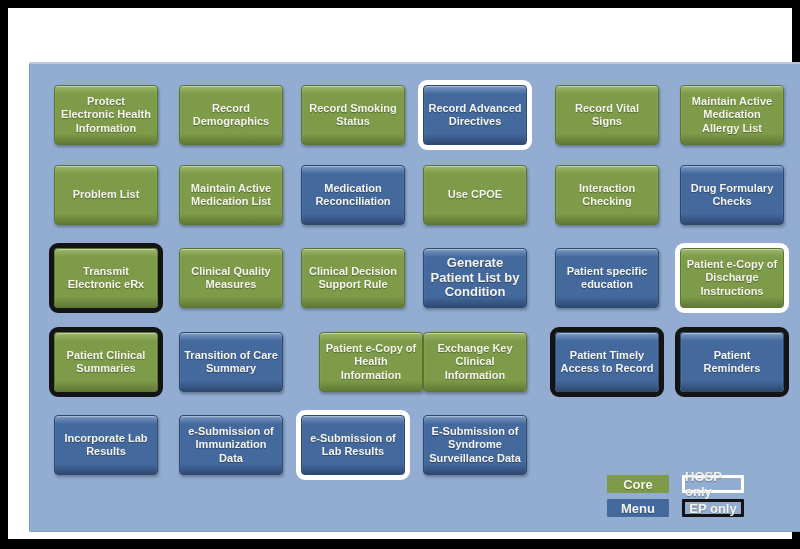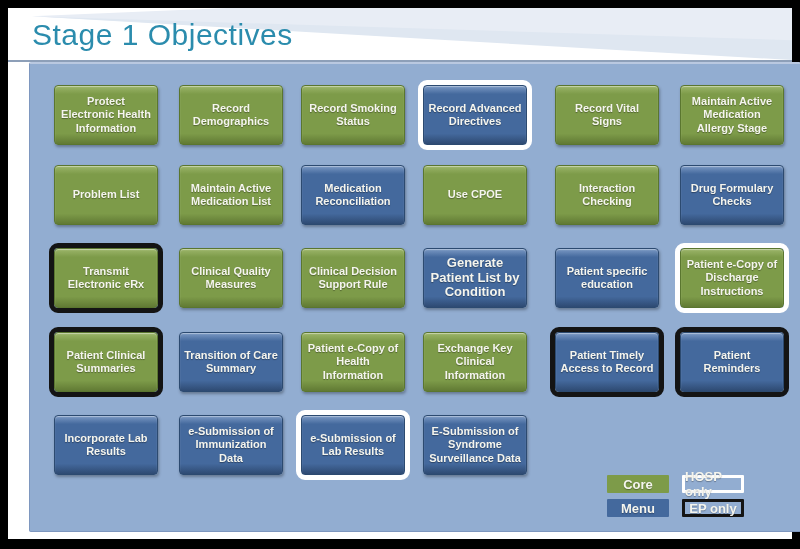--- a/index.html
+++ b/index.html
@@ -94,44 +94,39 @@
   .chip.core{ background:var(--core,#7d9b49); }
   .chip.menu{ background:var(--menu,#44699d); }
   .chip.hosp{ background:transparent;border:3px solid var(--hosp,#ffffff); }
   .chip.ep{ background:transparent;border:3px solid var(--ep,#141414); }
 </style>
 </head>
 <body>
 
 <div class="frame">
   <div class="slide">
-    <div class="header">
-      <div class="wedge1"></div>
-      <div class="wedge2"></div>
-      <div class="title">Stage 1 Objectives</div>
-    </div>
     <div class="panel">
       <div>
           <div class="btn core" style="left: 24px; top: 21px;">
             <span>Protect Electronic Health Information</span>
           </div>
           <div class="btn core" style="left: 149px; top: 21px;">
             <span>Record Demographics</span>
           </div>
           <div class="btn core" style="left: 271px; top: 21px;">
             <span>Record Smoking Status</span>
           </div>
           <div class="btn menu hosp" style="left: 393px; top: 21px;">
             <span>Record Advanced Directives</span>
           </div>
           <div class="btn core" style="left: 525px; top: 21px;">
             <span>Record Vital Signs</span>
           </div>
           <div class="btn core" style="left: 650px; top: 21px;">
-            <span>Maintain Active Medication Allergy Stage</span>
+            <span>Maintain Active Medication Allergy List</span>
           </div>
           <div class="btn core" style="left: 24px; top: 101px;">
             <span>Problem List</span>
           </div>
           <div class="btn core" style="left: 149px; top: 101px;">
             <span>Maintain Active Medication List</span>
           </div>
           <div class="btn menu" style="left: 271px; top: 101px;">
             <span>Medication Reconciliation</span>
           </div>
@@ -161,21 +156,21 @@
           </div>
           <div class="btn core hosp" style="left: 650px; top: 184px;">
             <span>Patient e-Copy of Discharge Instructions</span>
           </div>
           <div class="btn core ep" style="left: 24px; top: 268px;">
             <span>Patient Clinical Summaries</span>
           </div>
           <div class="btn menu" style="left: 149px; top: 268px;">
             <span>Transition of Care Summary</span>
           </div>
-          <div class="btn core" style="left: 271px; top: 268px;">
+          <div class="btn core" style="left: 289px; top: 268px;">
             <span>Patient e-Copy of Health Information</span>
           </div>
           <div class="btn core" style="left: 393px; top: 268px;">
             <span>Exchange Key Clinical Information</span>
           </div>
           <div class="btn menu ep" style="left: 525px; top: 268px;">
             <span>Patient Timely Access to Record</span>
           </div>
           <div class="btn menu ep" style="left: 650px; top: 268px;">
             <span>Patient Reminders</span>

